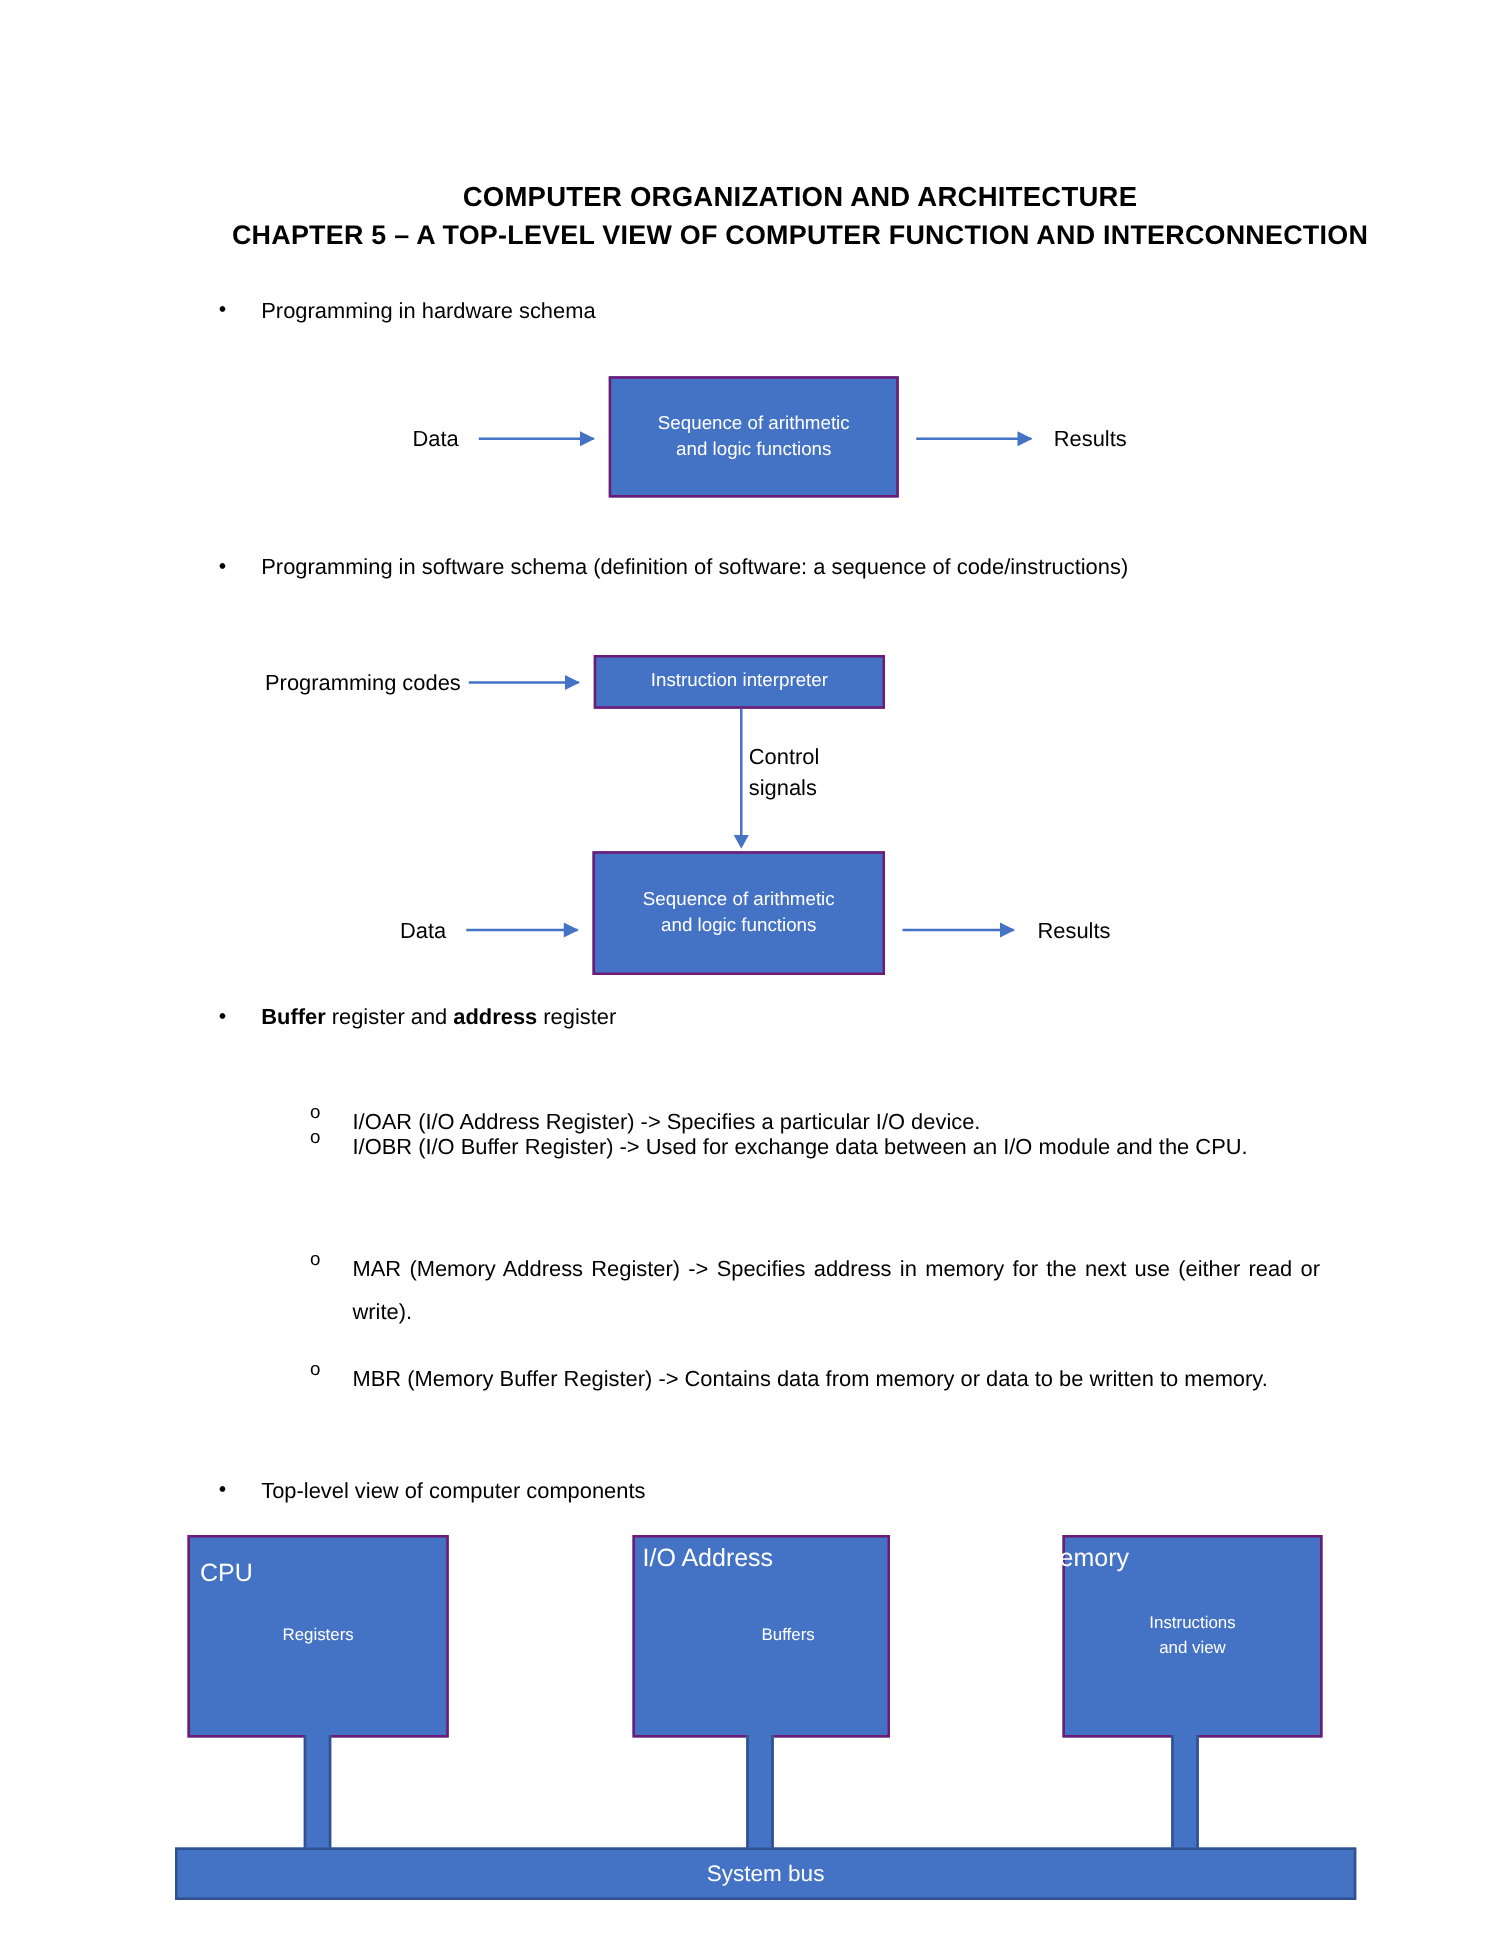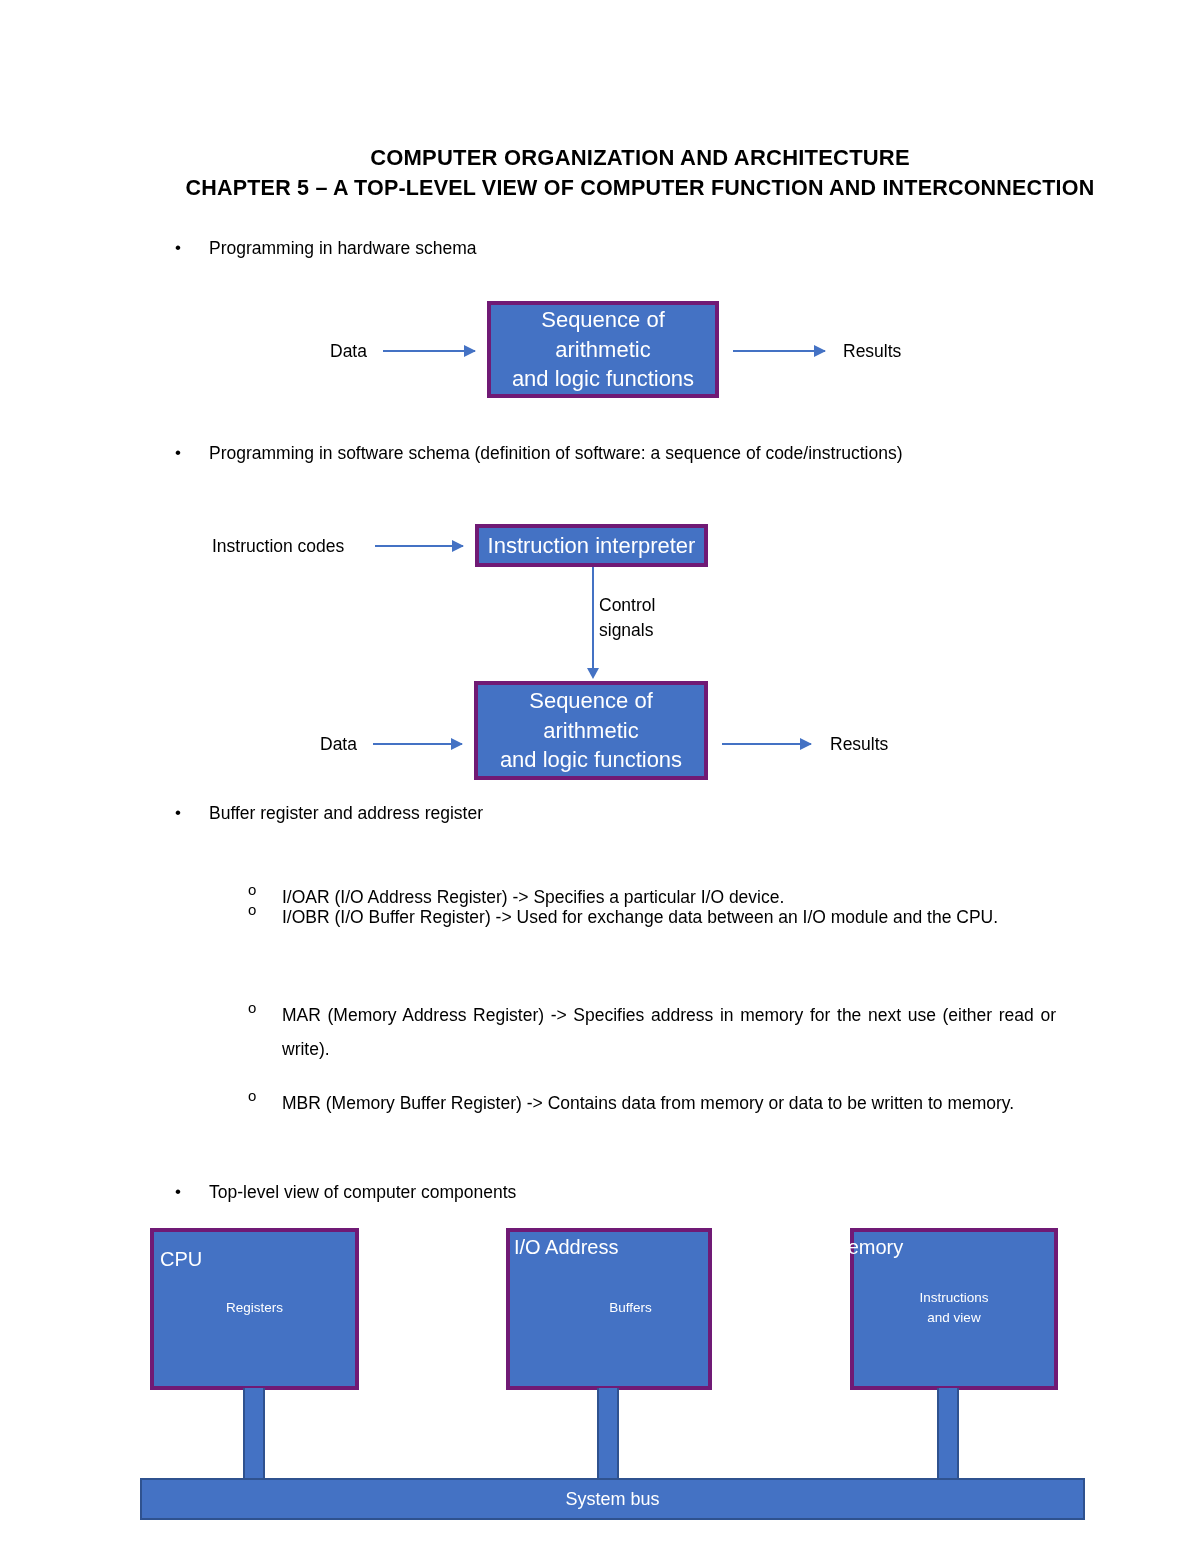--- a/index.html
+++ b/index.html
@@ -48,33 +48,33 @@
     font-size: 17px;
     line-height: 1.38;
   }
   .bullet-row .btext {
     flex: 1 1 auto;
   }
   .lvl1 { left: 175px; }
   .lvl2 { left: 248px; font-size: 17.5px; }
   .lvl2 .marker { width: 34px; font-size: 15px; }
   .lvl2 .btext { text-align: justify; line-height: 1.95; }
-  b { font-weight: normal; }
+  b { font-weight: bold; }
 
   
   .box {
     position: absolute;
     background: #4472C4;
-    border: 4px solid #701a75;
+    border: 2px solid #701a75;
     color: #ffffff;
     display: flex;
     align-items: center;
     justify-content: center;
     text-align: center;
-    font-size: 22px;
+    font-size: 15px;
     line-height: 1.35;
     padding: 2px 6px;
   }
   .box.topleft {
     align-items: flex-start;
     justify-content: flex-start;
     text-align: left;
   }
   .plain-label {
     position: absolute;
@@ -171,21 +171,21 @@
   <div class="h-arrow" style="left:733px; top:350px; width:92px;"></div>
   <div class="plain-label" style="left:843px; top:341px;">Results</div>
 </div>
 
 <div class="bullet-row lvl1" style="top:441px; width:880px;">
   <span class="marker">•</span>
   <span class="btext">Programming in software schema (definition of software: a sequence of code/instructions)</span>
 </div>
 
 <div>
-  <div class="plain-label" style="left:212px; top:536px;">Instruction codes</div>
+  <div class="plain-label" style="left:212px; top:536px;">Programming codes</div>
   <div class="h-arrow" style="left:375px; top:545px; width:88px;"></div>
 
   <div class="box" style="left:475px; top:524px; width:233px; height:43px;">
     <span>Instruction interpreter</span>
   </div>
 
   <div class="v-arrow" style="left:592px; top:567px; height:102px;"></div>
   <div class="plain-label" style="left:599px; top:593px; line-height:1.4; white-space:pre-line;">Control
 signals</div>
 

